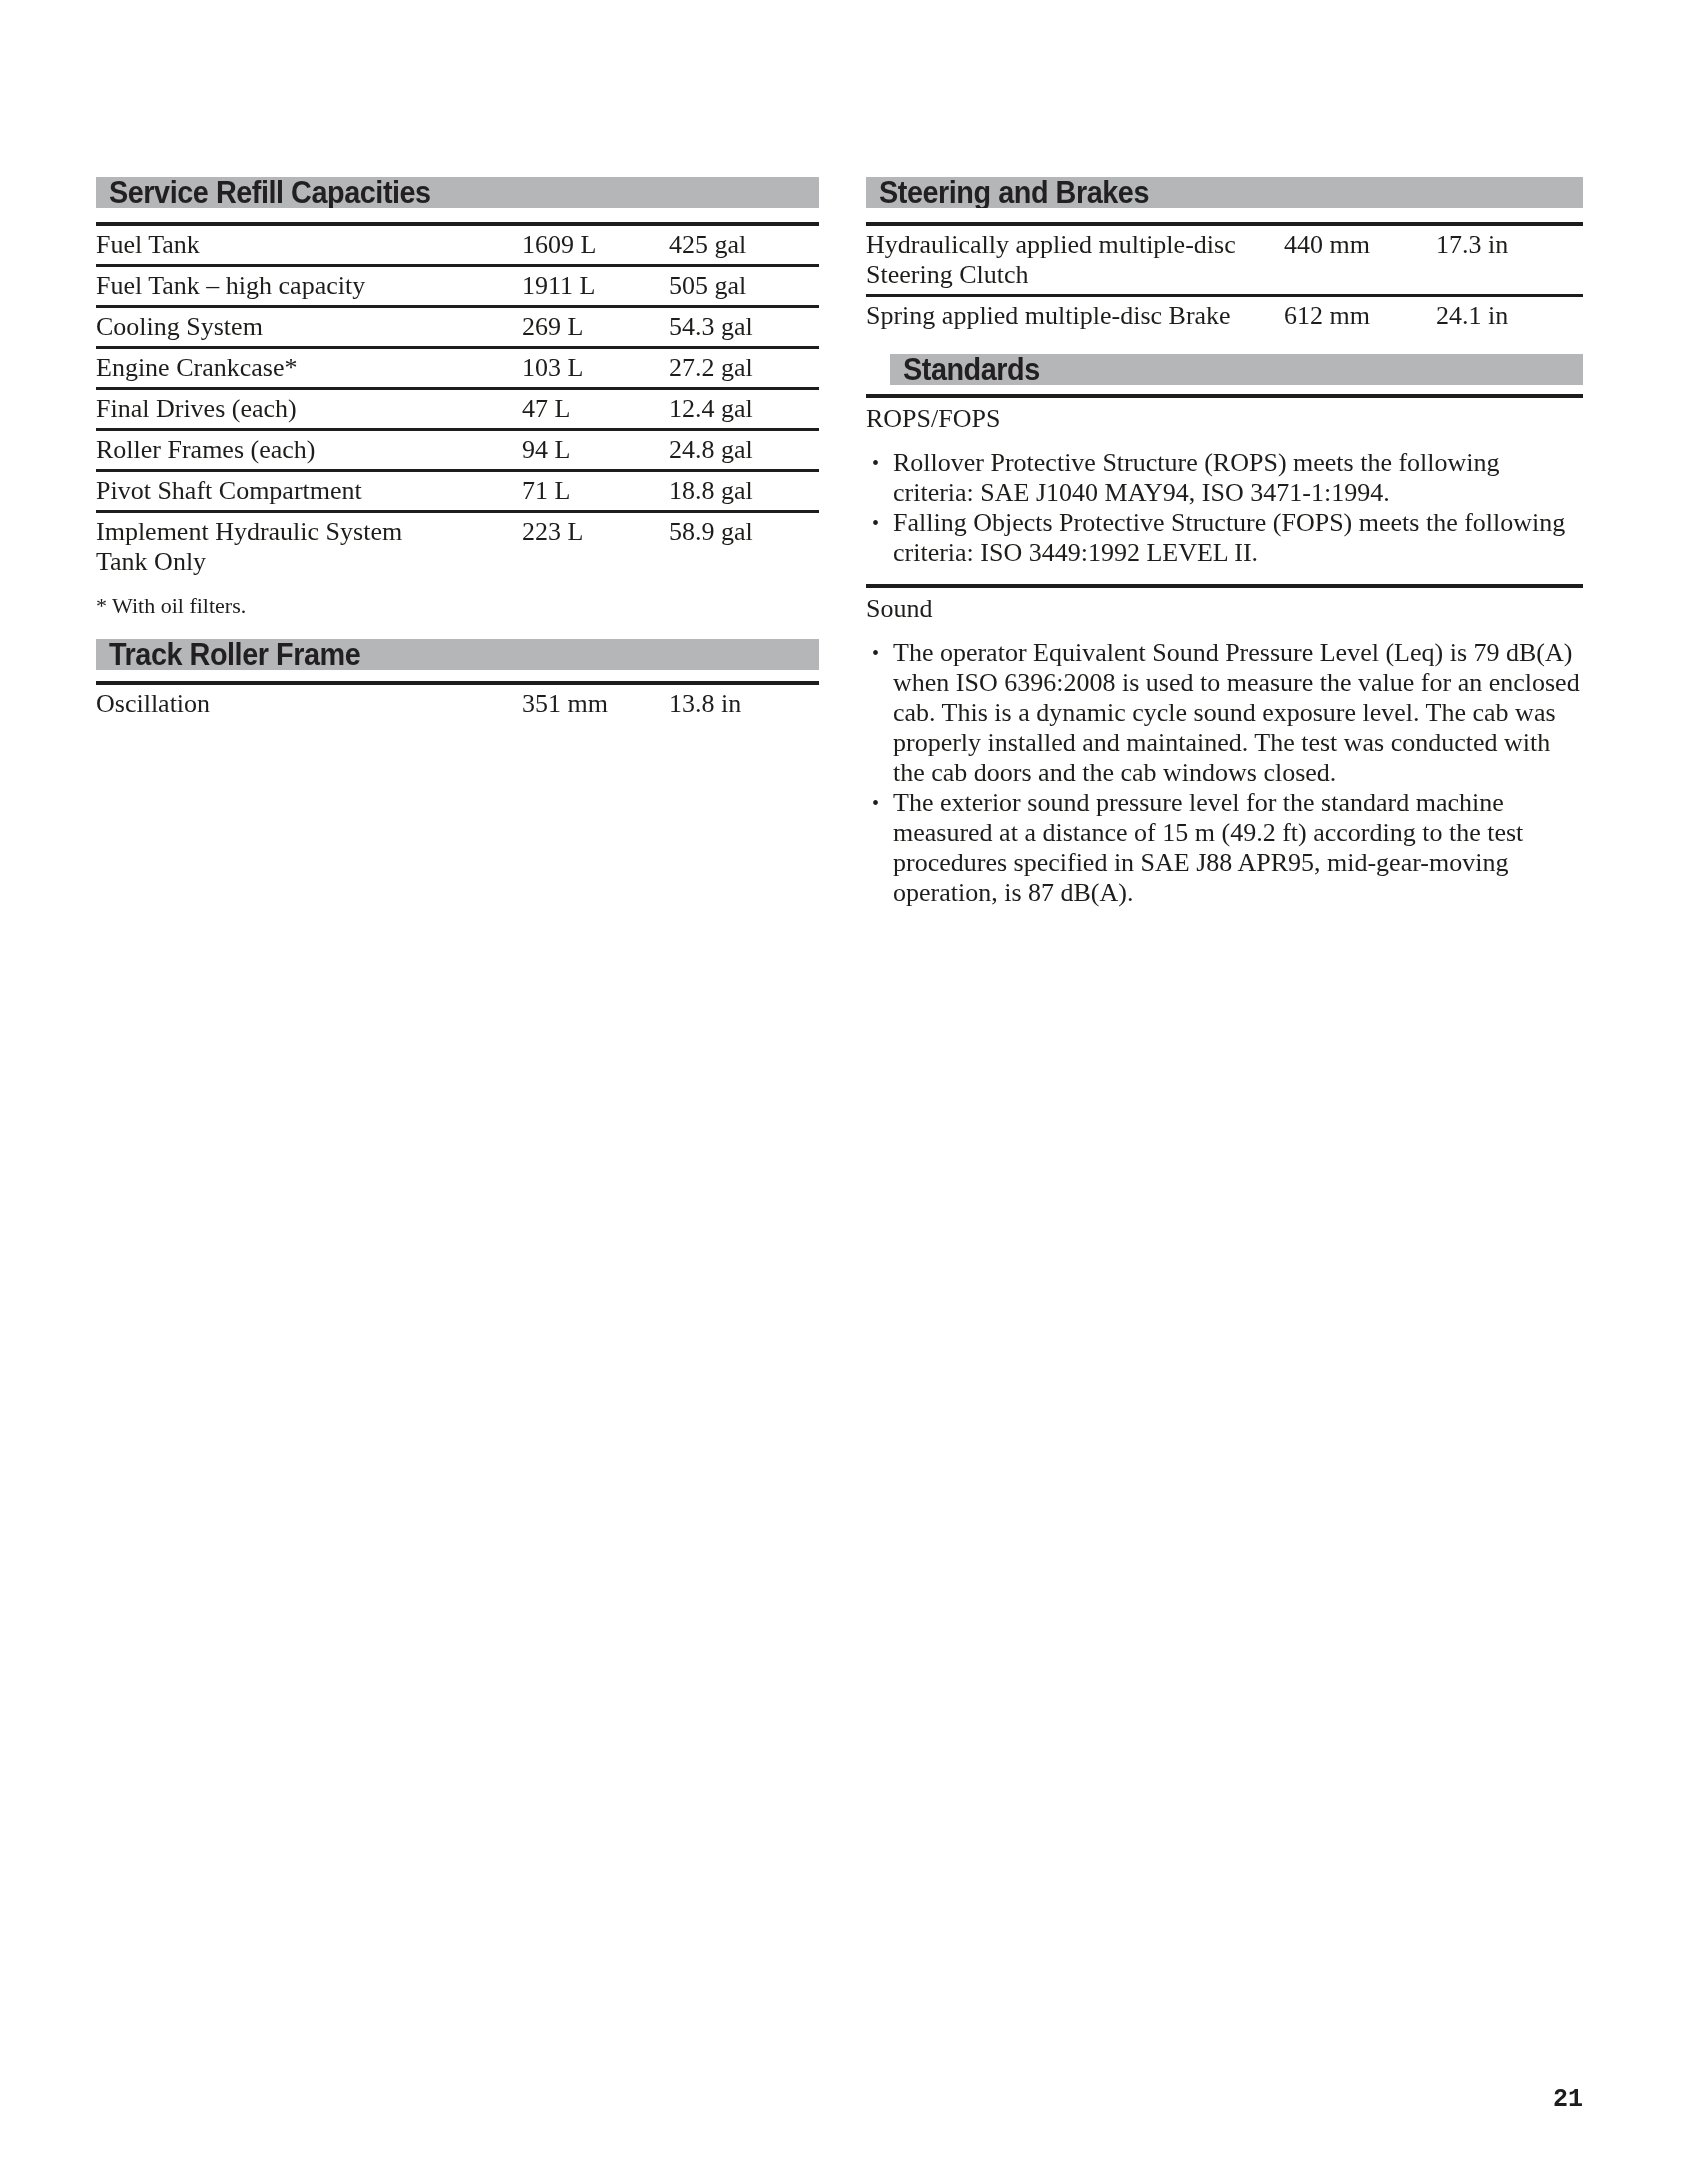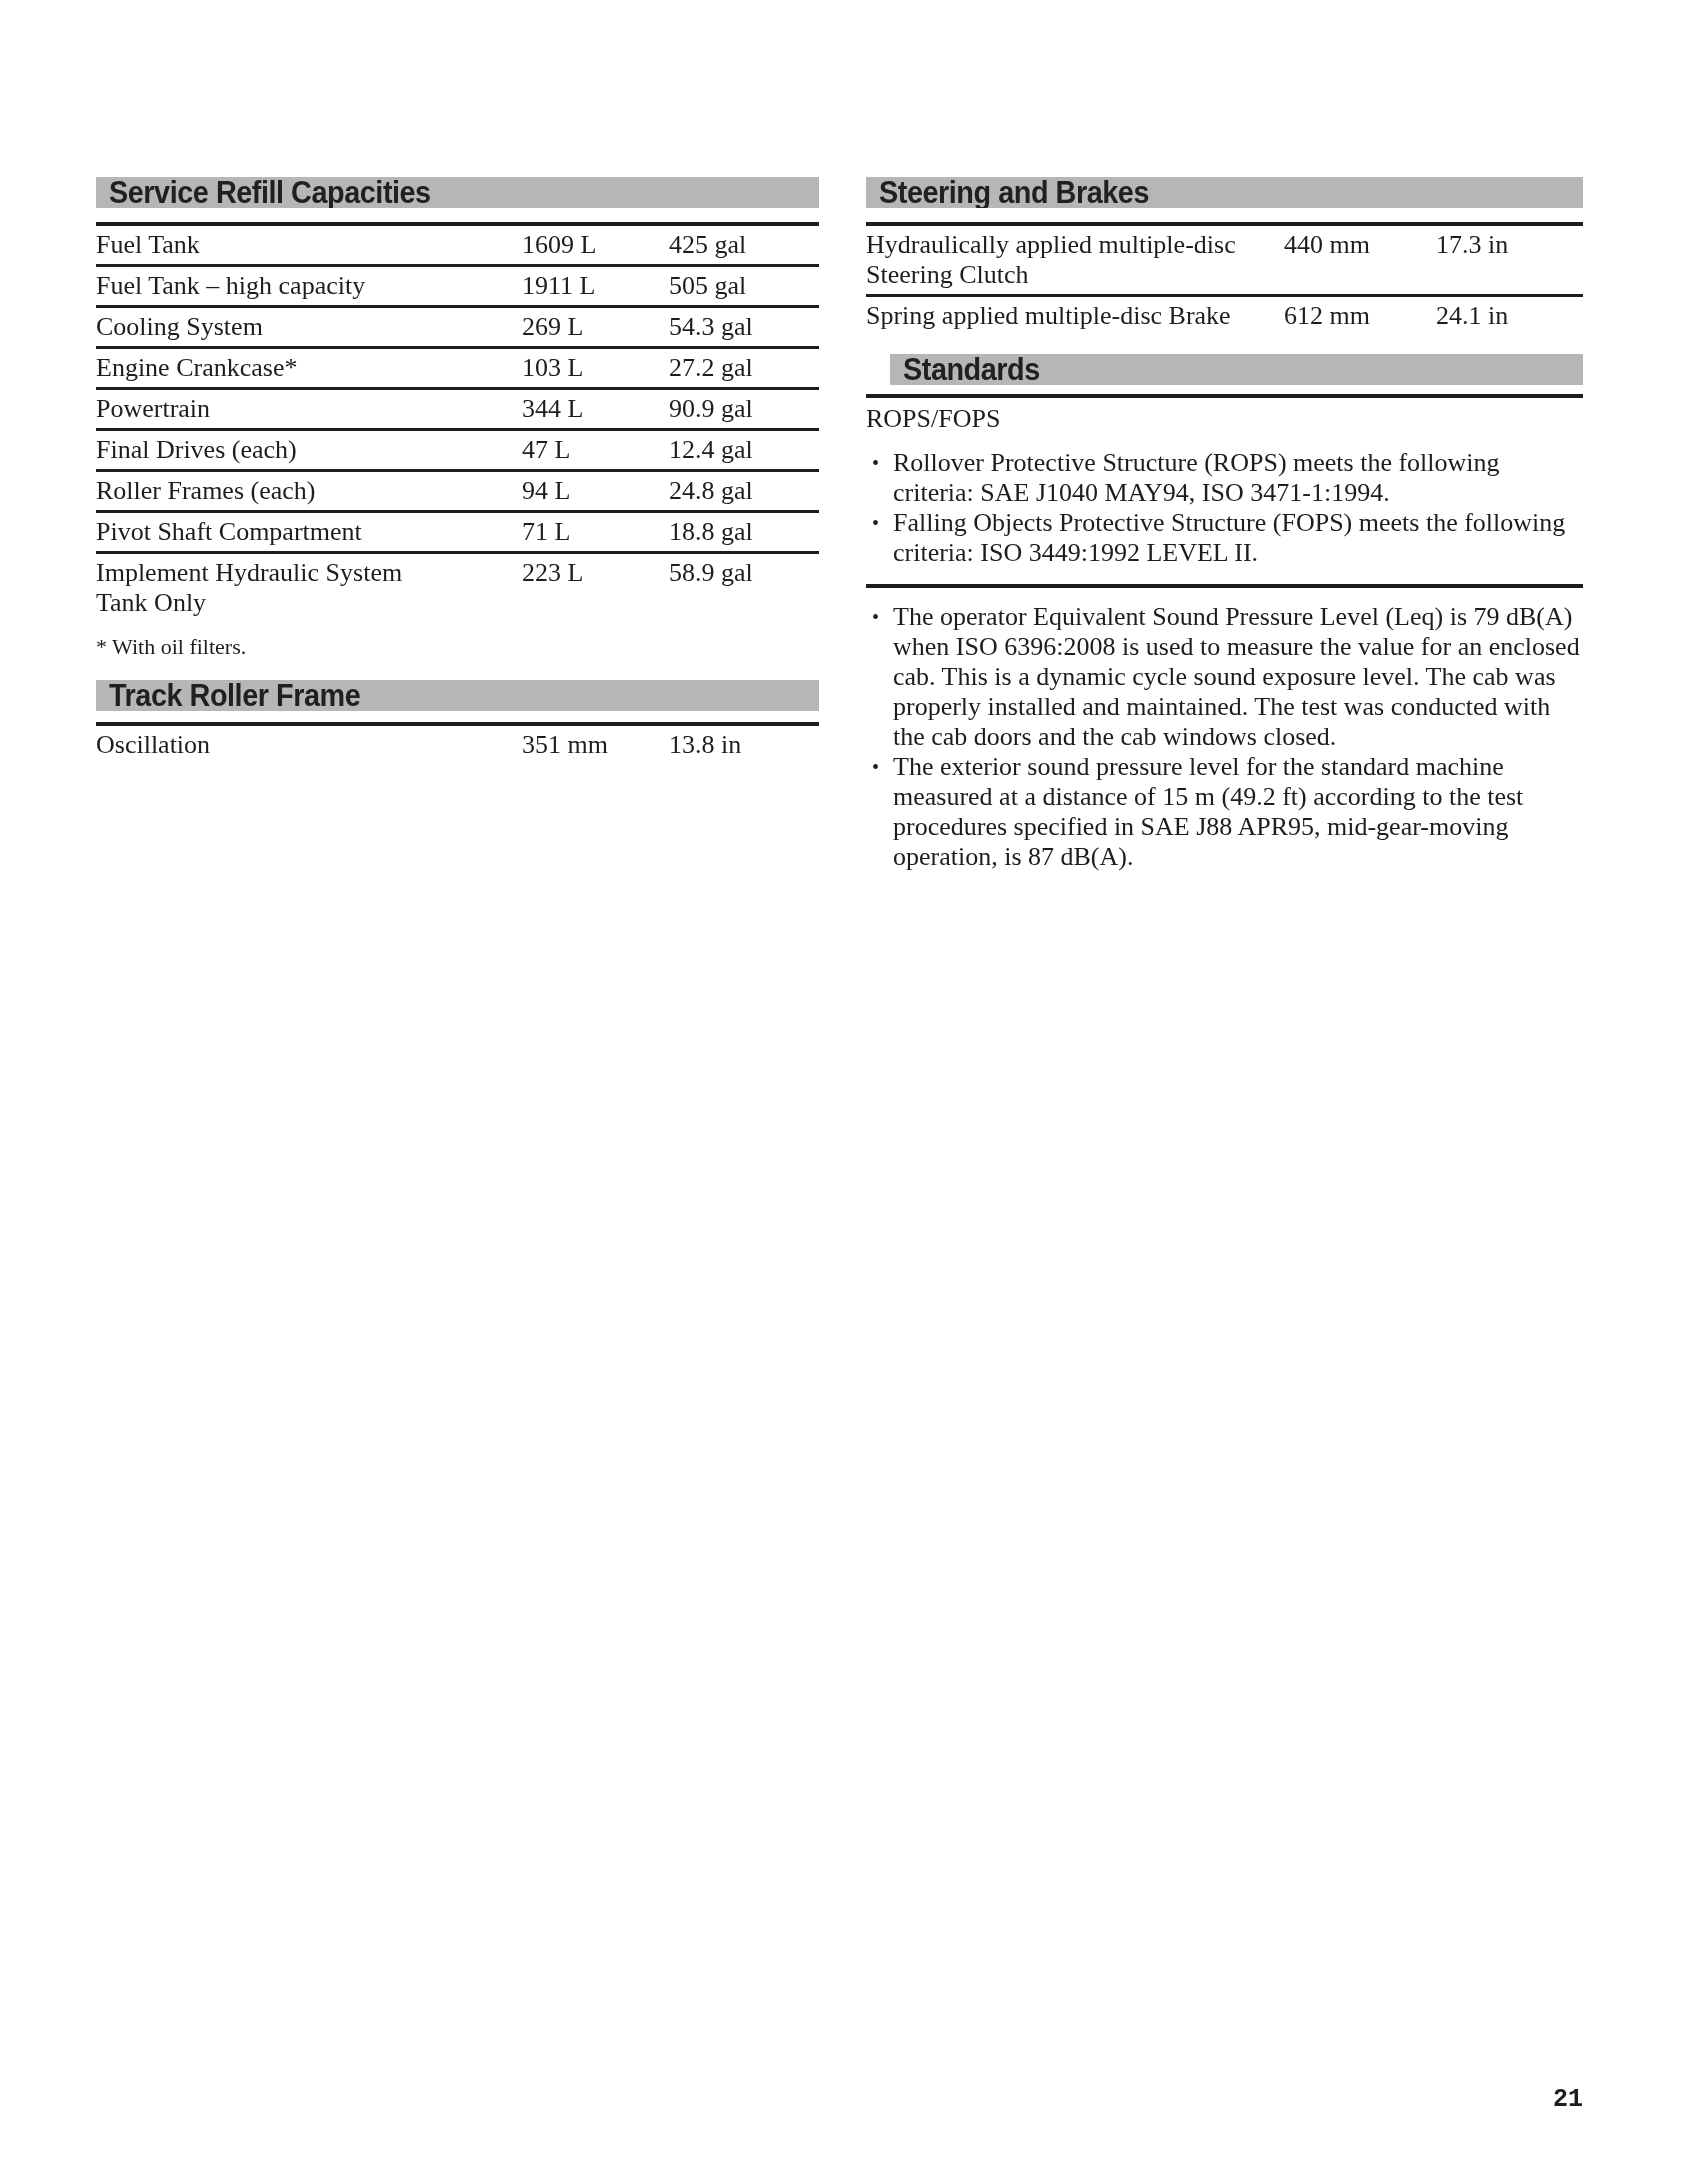--- a/index.html
+++ b/index.html
@@ -110,25 +110,20 @@
       <span class="cell-label">Cooling System</span>
       <span class="cell-metric">269 L</span>
       <span class="cell-imperial">54.3 gal</span>
     </div>
     <div class="spec-row">
       <span class="cell-label">Engine Crankcase*</span>
       <span class="cell-metric">103 L</span>
       <span class="cell-imperial">27.2 gal</span>
     </div>
     <div class="spec-row">
-      <span class="cell-label">Powertrain</span>
-      <span class="cell-metric">344 L</span>
-      <span class="cell-imperial">90.9 gal</span>
-    </div>
-    <div class="spec-row">
       <span class="cell-label">Final Drives (each)</span>
       <span class="cell-metric">47 L</span>
       <span class="cell-imperial">12.4 gal</span>
     </div>
     <div class="spec-row">
       <span class="cell-label">Roller Frames (each)</span>
       <span class="cell-metric">94 L</span>
       <span class="cell-imperial">24.8 gal</span>
     </div>
     <div class="spec-row">
@@ -190,20 +185,21 @@
         <span>Rollover Protective Structure (ROPS) meets the following criteria: SAE J1040 MAY94, ISO 3471-1:1994.</span>
       </div>
       <div class="bullet-item">
         <span class="bullet-marker">•</span>
         <span>Falling Objects Protective Structure (FOPS) meets the following criteria: ISO 3449:1992 LEVEL II.</span>
       </div>
     </div>
   </div>
 
   <div class="subsection later">
+    <div class="sub-heading">Sound</div>
     <div class="bullet-list">
       <div class="bullet-item">
         <span class="bullet-marker">•</span>
         <span>The operator Equivalent Sound Pressure Level (Leq) is 79 dB(A) when ISO 6396:2008 is used to measure the value for an enclosed cab. This is a dynamic cycle sound exposure level. The cab was properly installed and maintained. The test was conducted with the cab doors and the cab windows closed.</span>
       </div>
       <div class="bullet-item">
         <span class="bullet-marker">•</span>
         <span>The exterior sound pressure level for the standard machine measured at a distance of 15 m (49.2 ft) according to the test procedures specified in SAE J88 APR95, mid-gear-moving operation, is 87 dB(A).</span>
       </div>
     </div>

